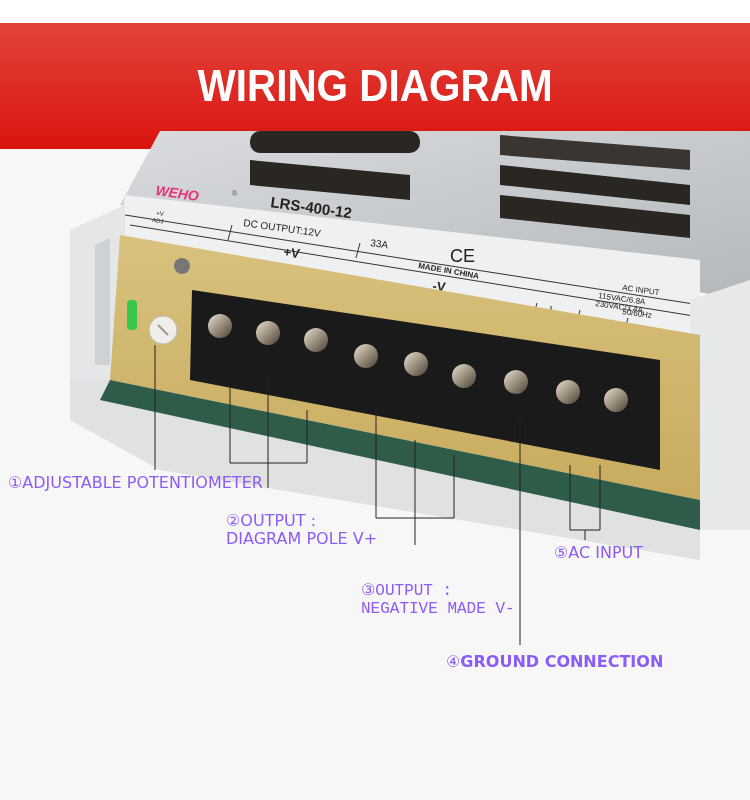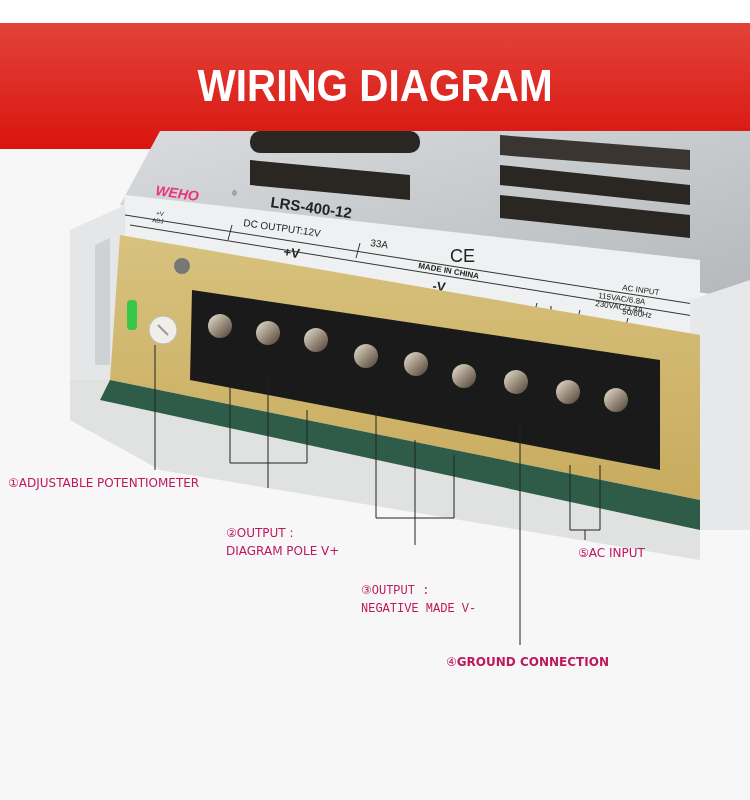--- a/index.html
+++ b/index.html
@@ -1,21 +1,21 @@
 <!DOCTYPE html>
 <html><head>
 <meta charset="utf-8">
 <style>
   html, body { margin:0; padding:0; }
   body { width:750px; height:800px; background:#f7f7f7; position:relative; overflow:hidden; font-family:"Liberation Sans", sans-serif; }
   .top-white { position:absolute; left:0; top:0; width:750px; height:23px; background:#ffffff; }
   .banner { position:absolute; left:0; top:23px; width:750px; height:126px; background:linear-gradient(#e2433b, #d9140e); display:flex; align-items:center; justify-content:center; }
   .banner-title { color:#fff; font-weight:bold; font-size:44px; letter-spacing:0px; font-family:"Liberation Sans", sans-serif; transform:scaleX(0.92); }
   .photo { position:absolute; left:0; top:131px; width:750px; height:669px; }
-  .label { position:absolute; font-family:"DejaVu Sans", sans-serif; font-size:12px; color:#be185d; line-height:18px; white-space:nowrap; }
+  .label { position:absolute; font-family:"DejaVu Sans", sans-serif; font-size:16px; color:#8b5cf6; line-height:18px; white-space:nowrap; }
   .label span { display:block; }
   svg text { font-family:"Liberation Sans", sans-serif; }
 </style>
 </head>
 <body>
 
 <div class="top-white"></div>
 <div class="banner">
   <div class="banner-title">WIRING DIAGRAM</div>
 </div>
@@ -117,26 +117,26 @@
     <polyline points="415,440 415,545"></polyline>
     <polyline points="520,420 520,645"></polyline>
     <polyline points="570,465 570,530 600,530 600,465"></polyline>
     <polyline points="585,530 585,540"></polyline>
   </g>
 </svg>
 
 <div class="label" style="left:8px; top:474px;">
   <span><b style="font-weight:normal">①</b><b style="font-weight:normal">ADJUSTABLE POTENTIOMETER</b></span>
 </div>
-<div class="label" style="left:226px; top:524px;">
+<div class="label" style="left:226px; top:512px;">
   <span><b style="font-weight:normal">②</b><b style="font-weight:normal">OUTPUT :</b></span>
   <span>DIAGRAM POLE V+</span>
 </div>
 <div class="label" style="left:361px; top:582px;font-family:Liberation Mono, monospace;">
   <span><b style="font-weight:normal">③</b><b style="font-weight:normal">OUTPUT :</b></span>
   <span>NEGATIVE MADE V-</span>
 </div>
 <div class="label" style="left:446px; top:653px;">
   <span><b style="font-weight:normal">④</b><b style="font-weight:bold">GROUND CONNECTION</b></span>
 </div>
-<div class="label" style="left:578px; top:544px;">
+<div class="label" style="left:554px; top:544px;">
   <span><b style="font-weight:normal">⑤</b><b style="font-weight:normal">AC INPUT</b></span>
 </div>
 
 </body></html>

